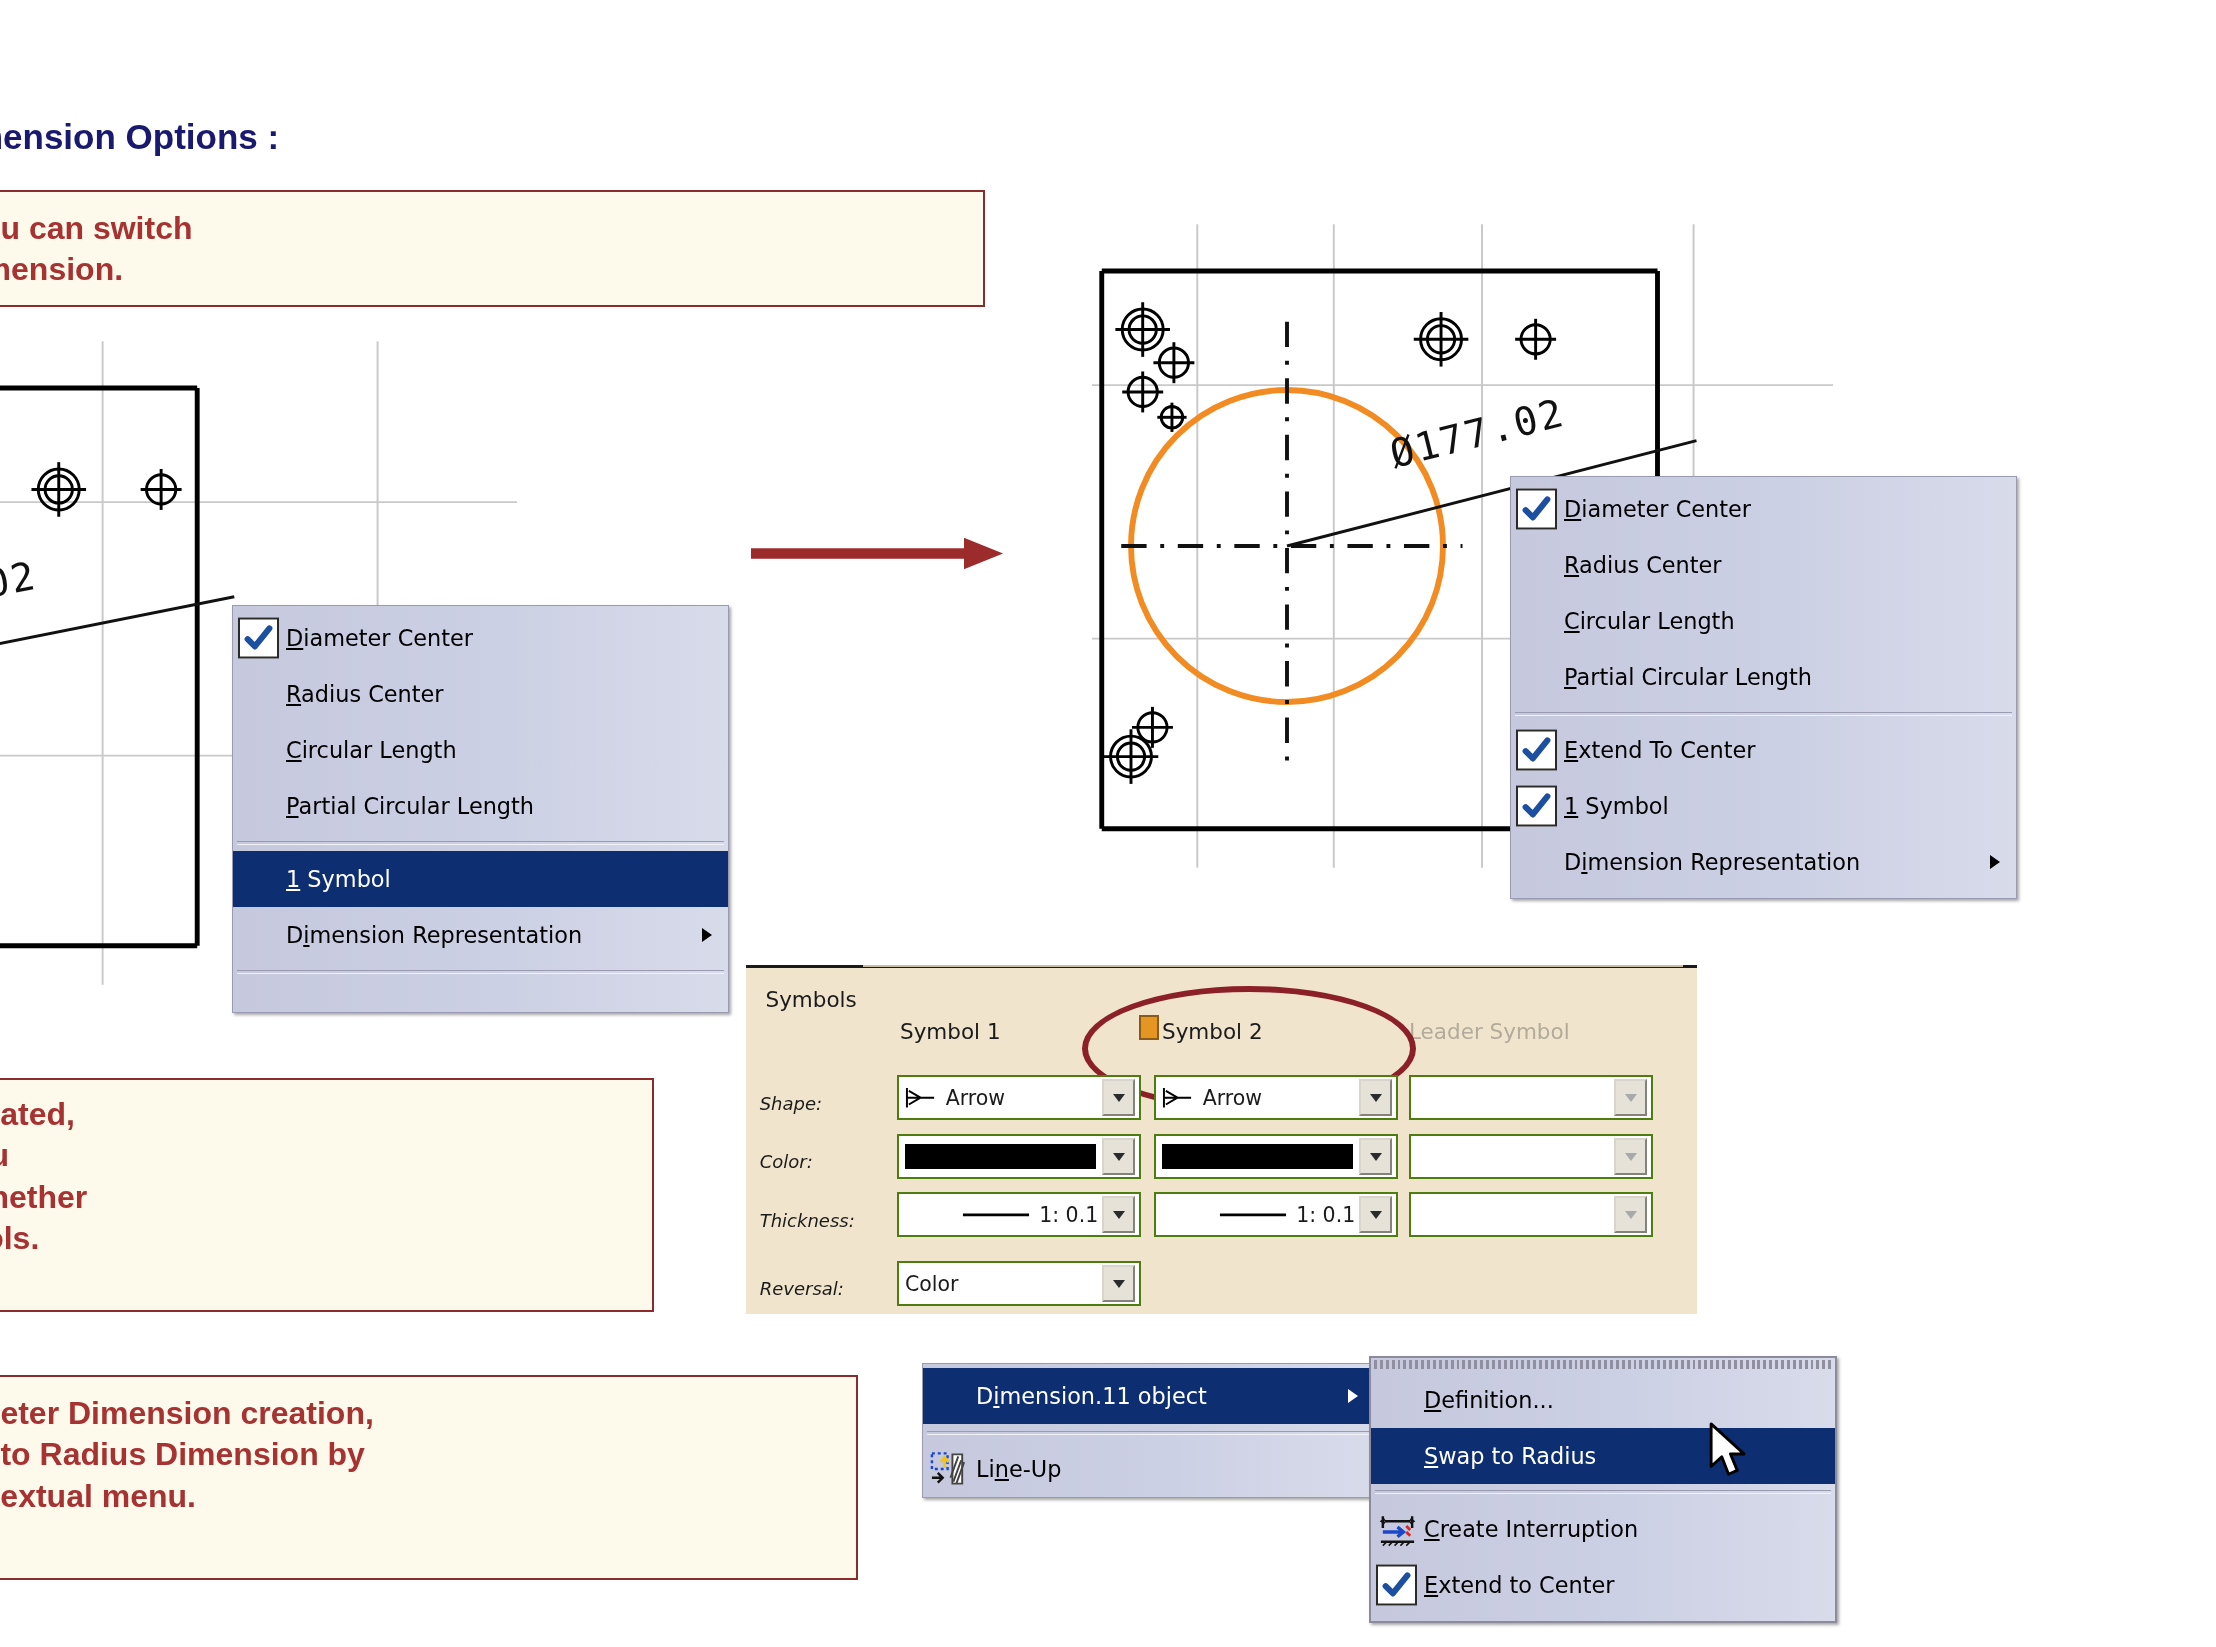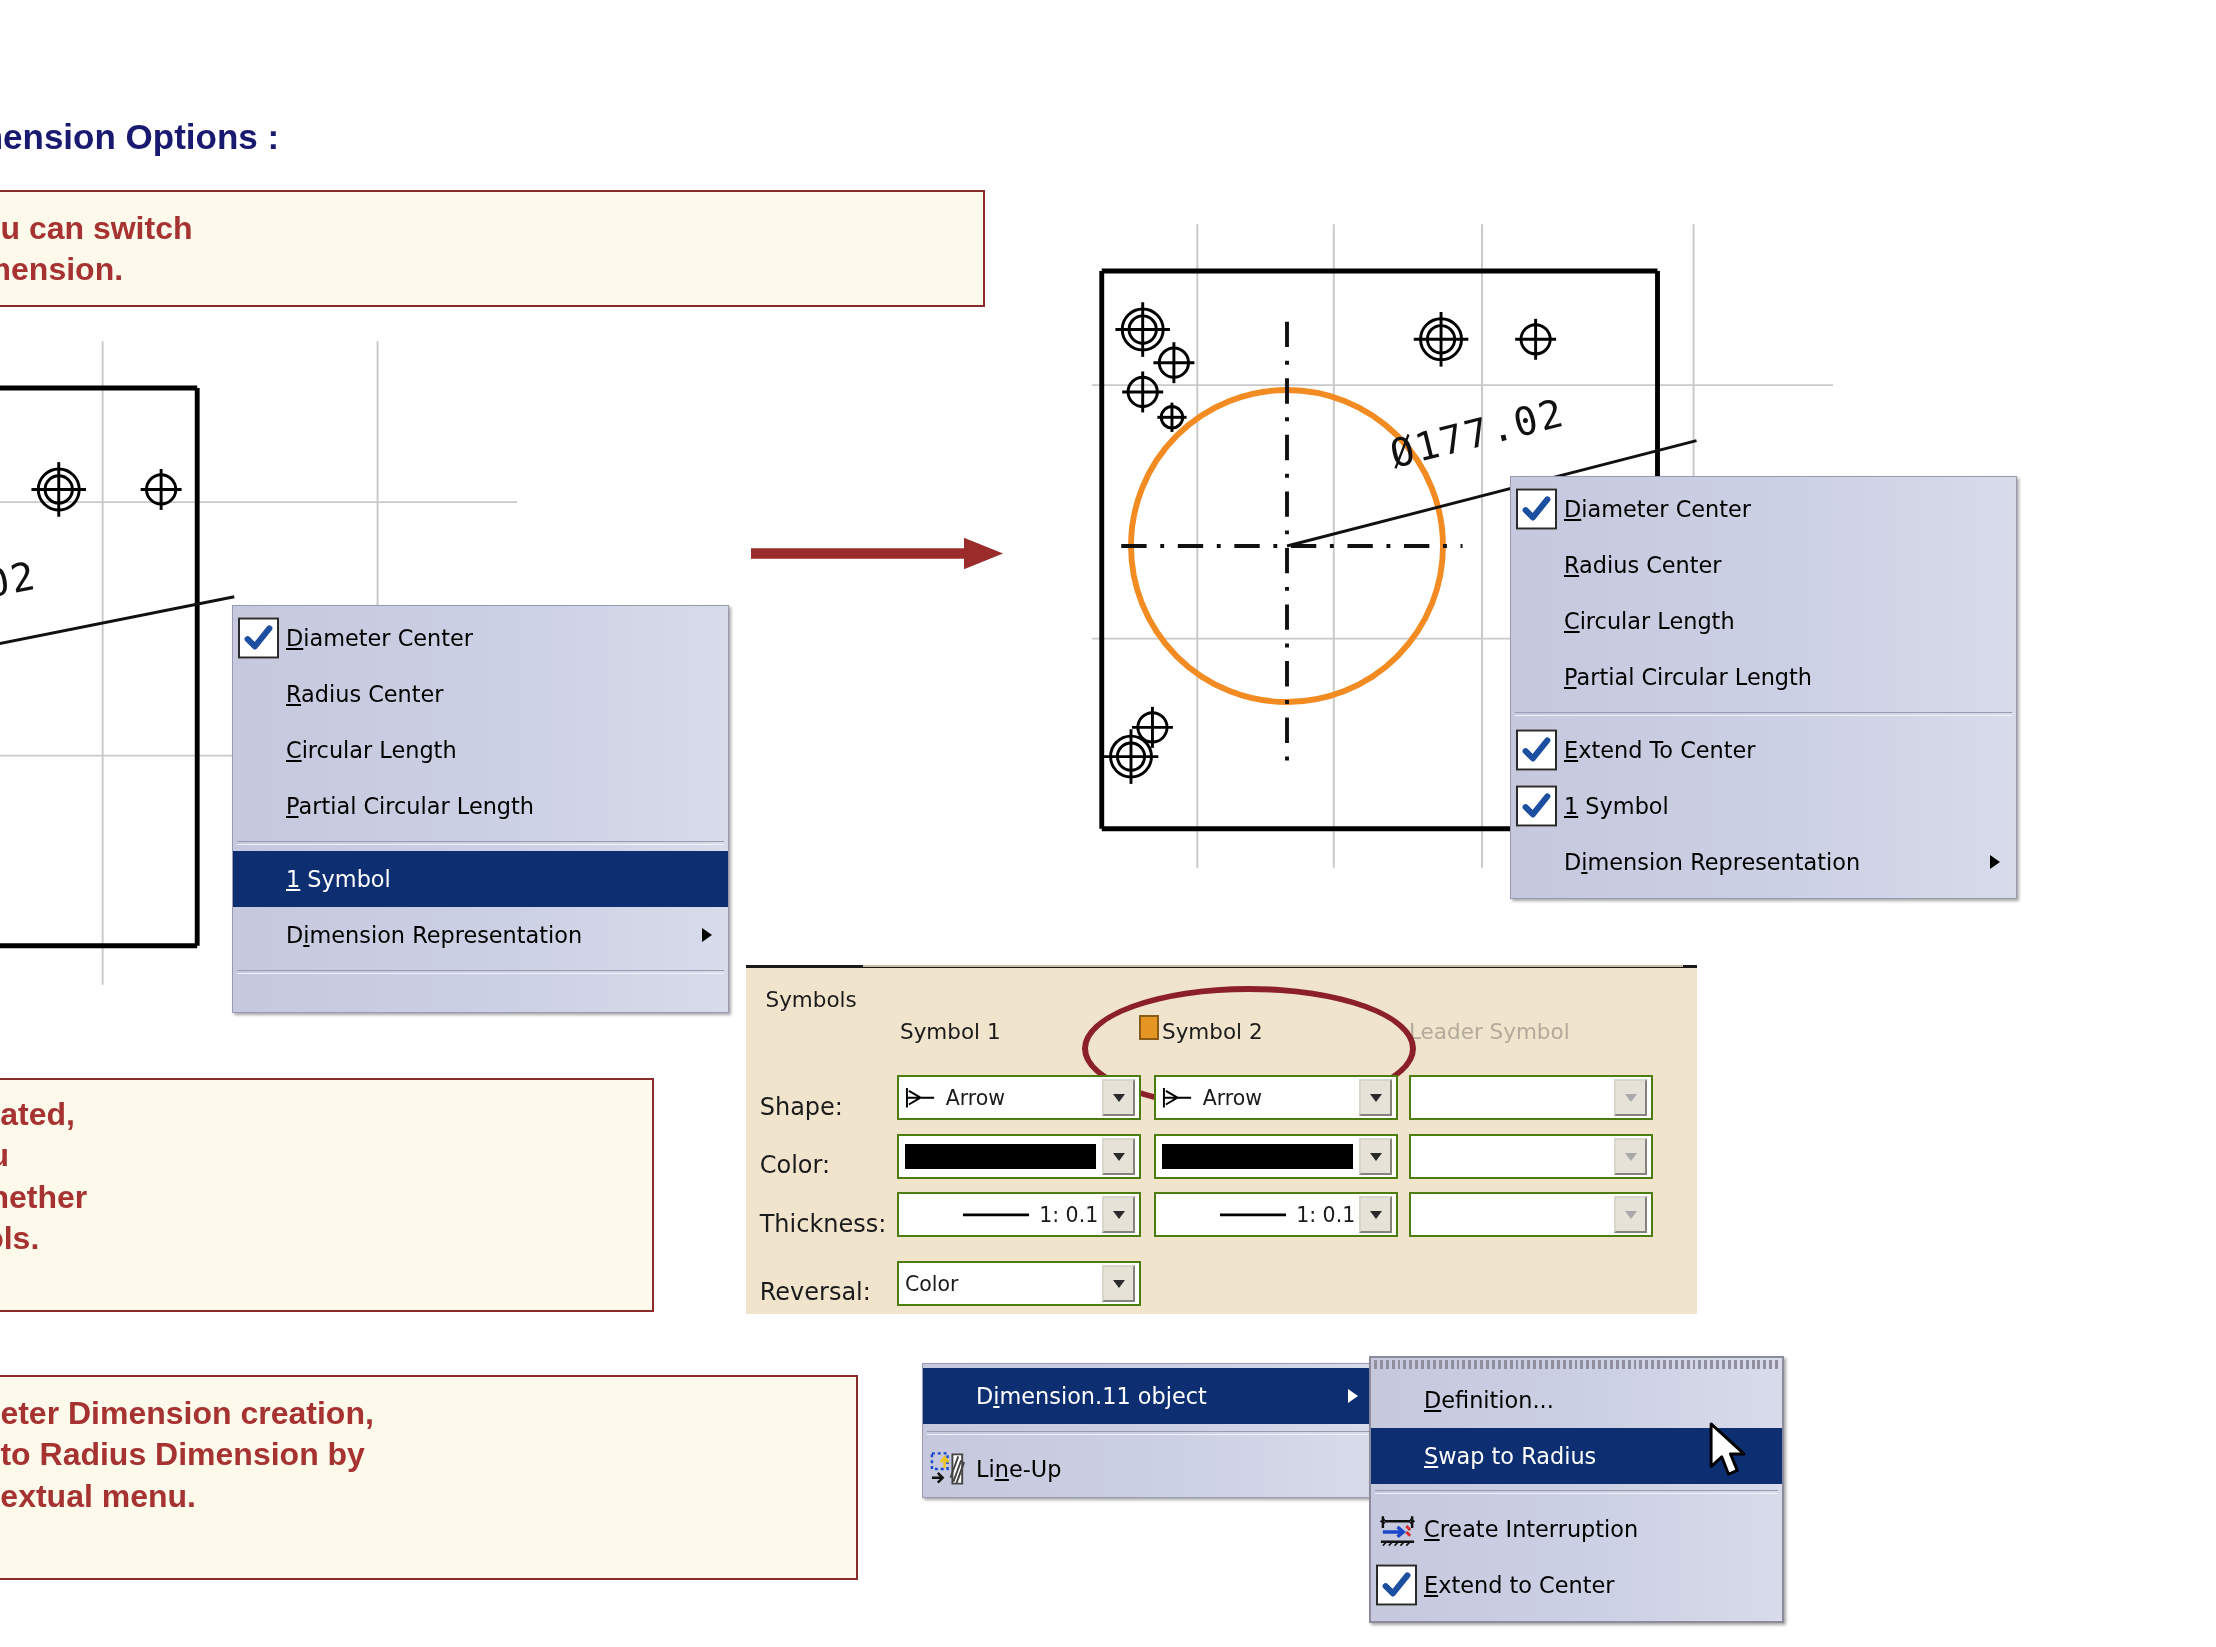--- a/index.html
+++ b/index.html
@@ -70,41 +70,41 @@
   }
   .ctx-menu .chk svg{width:29px;height:29px;}
   .ctx-menu .mi-icon{
     position:absolute; left:5.9px; top:50%; transform:translateY(-50%);
     width:41px;height:41px;
   }
 
   #ctx-left{left:232px; top:605px; width:497px;}
   #ctx-right{left:1510px; top:476px; width:507px;}
   #ctx-bottom{left:922px; top:1363px; width:453px; padding-bottom:0;}
-  #ctx-bottom-sub{left:1369px; top:1356px; width:415px;
+  #ctx-bottom-sub{left:1369px; top:1356px; width:468px;
     border:2px solid #8b8b9c; padding-top:0;}
 
   
   .drag-strip{height:8.8px;
     background:repeating-linear-gradient(to right,#8f8f9f 0 2.9px,transparent 2.9px 5.9px);
     margin:2px 2.9px 2.9px 2.9px;}
 
   
   #symbols-panel{
     position:absolute; left:746px; top:965px; width:951px; height:349px;
     background:#f0e4cd; border-top:3.9px solid #1a1a1a;
     font-family:"DejaVu Sans", sans-serif; color:#1b1b1b; font-size:21.5px;
     box-sizing:border-box;
   }
   #symbols-panel .grp-title{position:absolute; left:11.7px; top:-16.6px;
     background:#f0e4cd; padding:0 7.8px; font-size:21.5px;margin-top:36px;}
   #symbols-panel .grp-line{position:absolute; left:117px; right:13.7px; top:-2.9px;
     border-top:2px solid #cbbda4;}
   .sym-col-hdr{position:absolute; font-size:21.5px;}
-  .row-label{position:absolute; font-size:24px;}
+  .row-label{position:absolute; font-size:18px;font-style:italic;}
   .combo{
     position:absolute; height:45px; background:#ffffff;
     border:2px solid #4d7c0f; box-sizing:border-box;
     display:flex; align-items:center; justify-content:flex-end;
     padding-right:3.9px; font-size:20.5px;
   }
   .combo .btn{
     width:33px; height:37px; background:#e6e2d8;
     border:2px outset #d9d5cb; box-sizing:border-box;
     display:flex; align-items:center; justify-content:center; flex:none;

